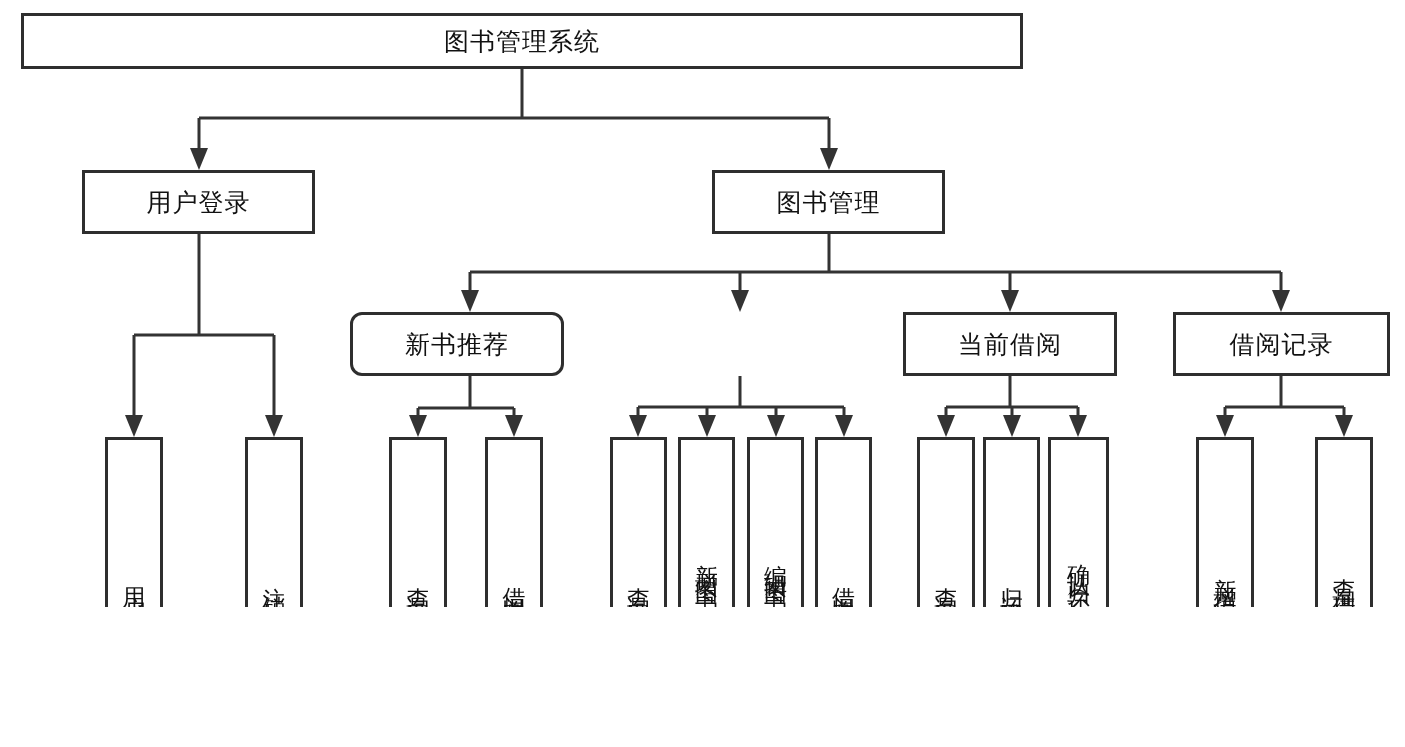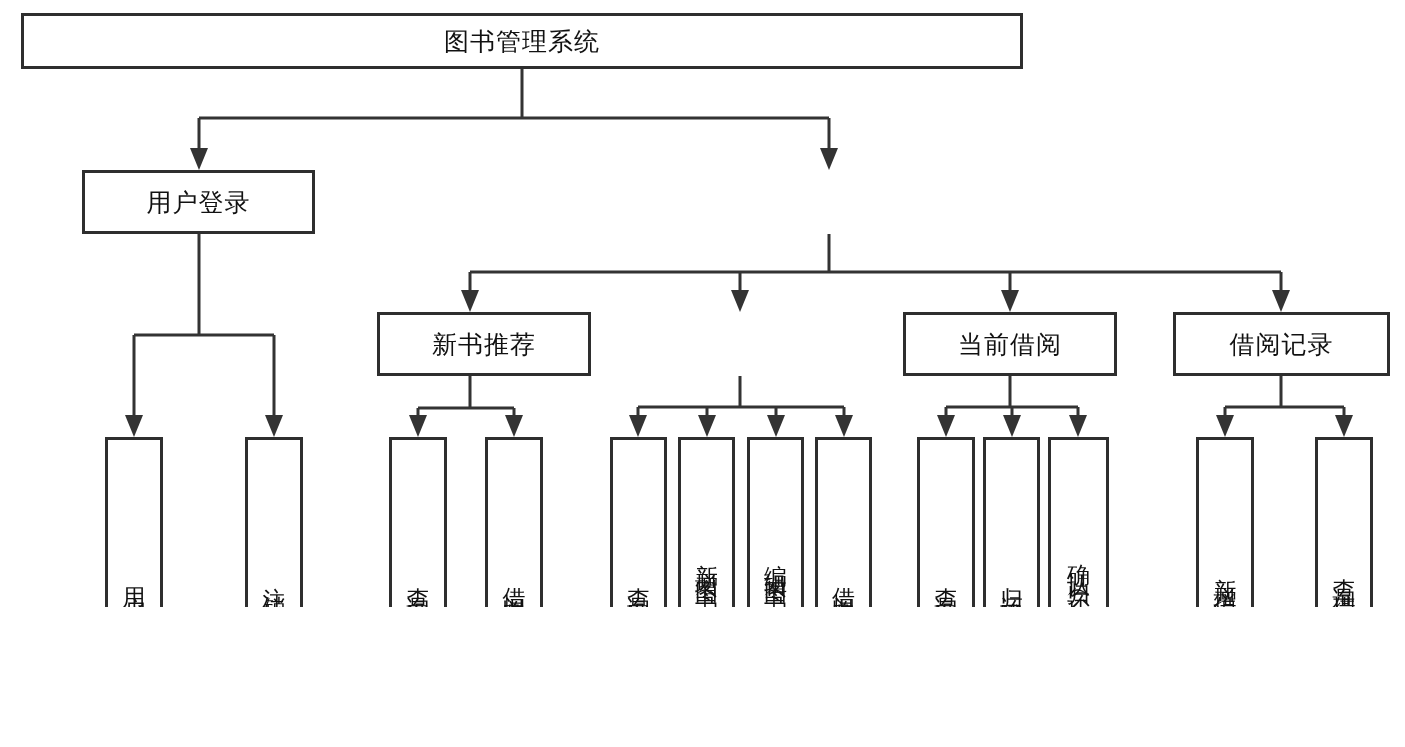--- a/index.html
+++ b/index.html
@@ -94,22 +94,25 @@
     </g>
   </svg>
 
   <div class="node h" style="left:21px; top:13px; width:1002px; height:56px;">
     <span>图书管理系统</span>
   </div>
 
   <div class="node h" style="left:82px; top:170px; width:233px; height:64px;">
     <span>用户登录</span>
   </div>
+  <div class="node h" style="left:712px; top:170px; width:233px; height:64px;">
+    <span>图书管理</span>
+  </div>
 
-  <div class="node h" style="left:377px; top:312px; width:214px; height:64px;">
+  <div class="node h" style="left:350px; top:312px; width:214px; height:64px;border-radius:12px;">
     <span>新书推荐</span>
   </div>
   <div class="node h" style="left:903px; top:312px; width:214px; height:64px;">
     <span>当前借阅</span>
   </div>
   <div class="node h" style="left:1173px; top:312px; width:217px; height:64px;">
     <span>借阅记录</span>
   </div>
 
   <div class="node v" style="left:105px; top:437px; width:58px; height:299px;">

